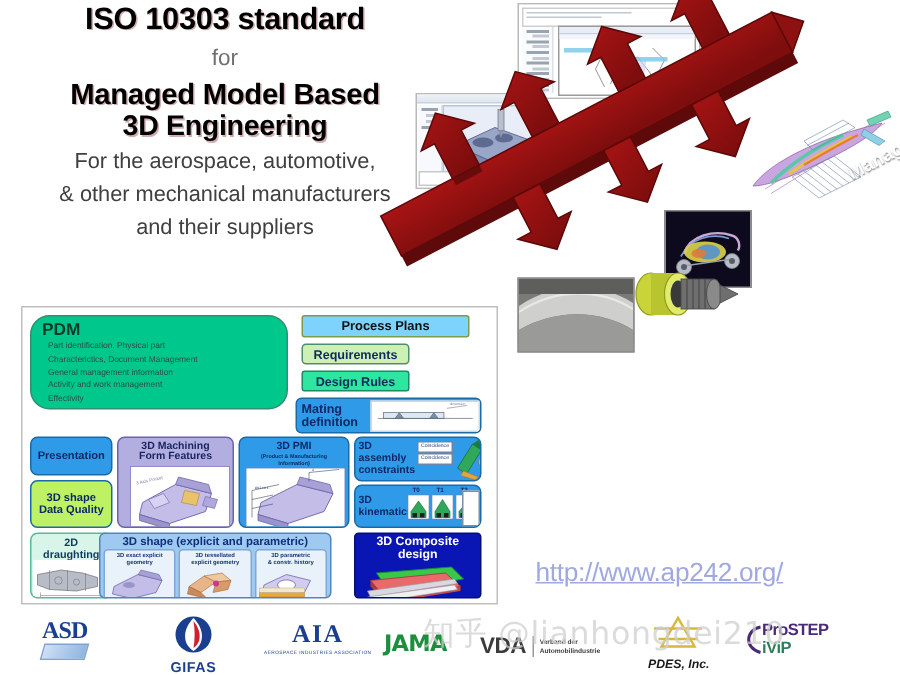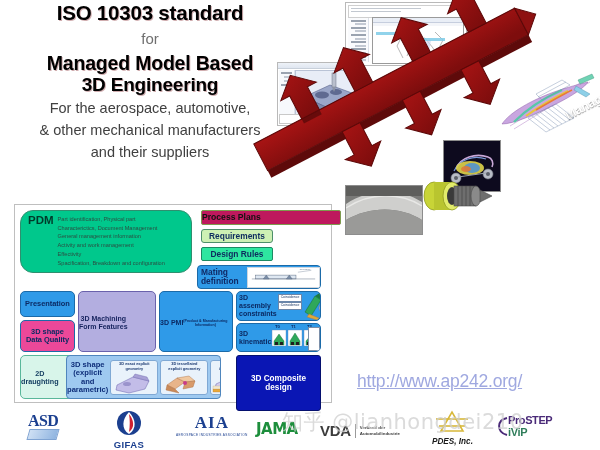--- a/index.html
+++ b/index.html
@@ -51,35 +51,35 @@
   .shot-ln{position:absolute;background:#9aa3b0;height:1px;opacity:.6;}
 
   .tile-photo{border:1px solid #8d8d8d;}
 
   
   .panel{
     position:absolute;left:14px;top:204px;width:318px;height:199px;
     background:#ffffff;border:1px solid #bfbfbf;box-sizing:border-box;
   }
 
-  .box{position:absolute;box-sizing:border-box;display:flex;
+  .box{position:absolute;box-sizing:border-box;display:flex;flex-direction:column;
        align-items:center;justify-content:flex-start;text-align:center;overflow:hidden;}
   .box .lbl{font-weight:bold;line-height:1.06;}
 
   
   .pdm{left:5px;top:5px;width:172px;height:63px;background:#00c88c;
        border:1.6px solid #2f8f6f;border-radius:13px;align-items:flex-start;
        padding:3px 5px 2px 7px;}
   .pdm-title{font-size:11.5px;font-weight:bold;color:#003a2a;line-height:1.05;}
   .pdm ul{list-style:none;margin:1px 0 0 4px;padding:0;}
   .pdm li{font-size:5.6px;color:#2a4f43;line-height:1.56;text-align:left;white-space:nowrap;}
 
   
-  .pp{left:186px;top:5px;width:140px;height:15px;background:#be185d;border:1px solid #7d9b4e;
-      border-radius:2px;}
+  .pp{left:186px;top:5px;width:112px;height:15px;background:#7dd3fc;border:1px solid #7d9b4e;
+      border-radius:2px;justify-content:center;}
   .pp .lbl{font-size:8.6px;color:#111;}
   .req{left:186px;top:24px;width:72px;height:14px;background:#cdf0b4;border:1.4px solid #4d8f6a;
        border-radius:3px;justify-content:center;}
   .req .lbl{font-size:8.4px;color:#0d2b5e;}
   .dr{left:186px;top:42px;width:72px;height:14px;background:#2ee6a0;border:1.4px solid #1c8a63;
       border-radius:2px;justify-content:center;}
   .dr .lbl{font-size:8.4px;color:#0d2b5e;}
   .mat{left:182px;top:60px;width:124px;height:24px;background:#2f9ae8;border:1.5px solid #1b6aa8;
        border-radius:4px;flex-direction:row;align-items:center;justify-content:flex-start;padding-left:3px;}
   .mat .lbl{font-size:8.4px;color:#102a66;text-align:left;line-height:1.05;width:44px;}
@@ -95,36 +95,36 @@
   .pmi{left:144px;top:86px;width:74px;height:61px;background:#2f9ae8;border:1.4px solid #1b6aa8;
        border-radius:5px;padding-top:2px;}
   .pmi .lbl{font-size:7px;color:#0b2a63;}
   .pmi .sub{font-size:3.6px;color:#0b2a63;font-weight:bold;line-height:1.25;margin-top:1px;}
   .asm{left:221px;top:86px;width:85px;height:30px;background:#2f9ae8;border:1.4px solid #1b6aa8;
        border-radius:5px;flex-direction:row;align-items:center;padding-left:2px;}
   .asm .lbl{font-size:7px;color:#0b2a63;width:38px;text-align:left;line-height:1.1;}
   .kin{left:221px;top:118px;width:85px;height:29px;background:#2f9ae8;border:1.4px solid #1b6aa8;
        border-radius:5px;flex-direction:row;align-items:center;padding-left:2px;}
   .kin .lbl{font-size:7px;color:#0b2a63;width:32px;text-align:left;line-height:1.1;}
-  .shape-dq{left:5px;top:115px;width:55px;height:32px;background:#ec4899;border:1.4px solid #1b6aa8;
+  .shape-dq{left:5px;top:115px;width:55px;height:32px;background:#bef264;border:1.4px solid #1b6aa8;
             border-radius:5px;justify-content:center;}
   .shape-dq .lbl{font-size:7.4px;color:#0b2a63;}
 
   
   .drft{left:5px;top:150px;width:55px;height:44px;background:#d8f5ea;border:1.4px solid #59b79a;
         border-radius:5px;padding-top:2px;}
   .drft .lbl{font-size:7.2px;color:#103a5e;}
   .shp{left:51px;top:150px;width:155px;height:44px;background:#9ec9f0;border:1.4px solid #4f86bd;
        border-radius:4px;padding-top:0px;}
   .shp>.lbl{font-size:7.6px;color:#0f2f7a;margin-top:1px;}
   .shp-row{display:flex;gap:2px;margin-top:1px;width:100%;padding:0 2px;box-sizing:border-box;}
   .shp-cell{flex:1;background:#e9f2fb;border:1px solid #7fa8d4;border-radius:3px;height:33px;
             display:flex;flex-direction:column;align-items:center;overflow:hidden;}
   .shp-cell .lbl{font-size:3.9px;color:#16356e;line-height:1.25;margin-top:1px;padding:0 1px;}
-  .comp{left:221px;top:150px;width:85px;height:56px;background:#0a16b4;border:1.4px solid #05106e;
+  .comp{left:221px;top:150px;width:85px;height:44px;background:#0a16b4;border:1.4px solid #05106e;
         border-radius:3px;padding-top:1px;}
   .comp .lbl{font-size:8.2px;color:#ffffff;}
 
   
   .art{position:relative;width:100%;flex:1;overflow:hidden;}
   .art svg{position:absolute;left:0;top:0;}
   .chip{position:absolute;background:#ffffff;border:1px solid #6a86aa;font-size:3.4px;
         color:#14315f;text-align:center;line-height:1.3;}
   .ttag{position:absolute;font-size:4.2px;font-weight:bold;color:#0b2a63;}
 

